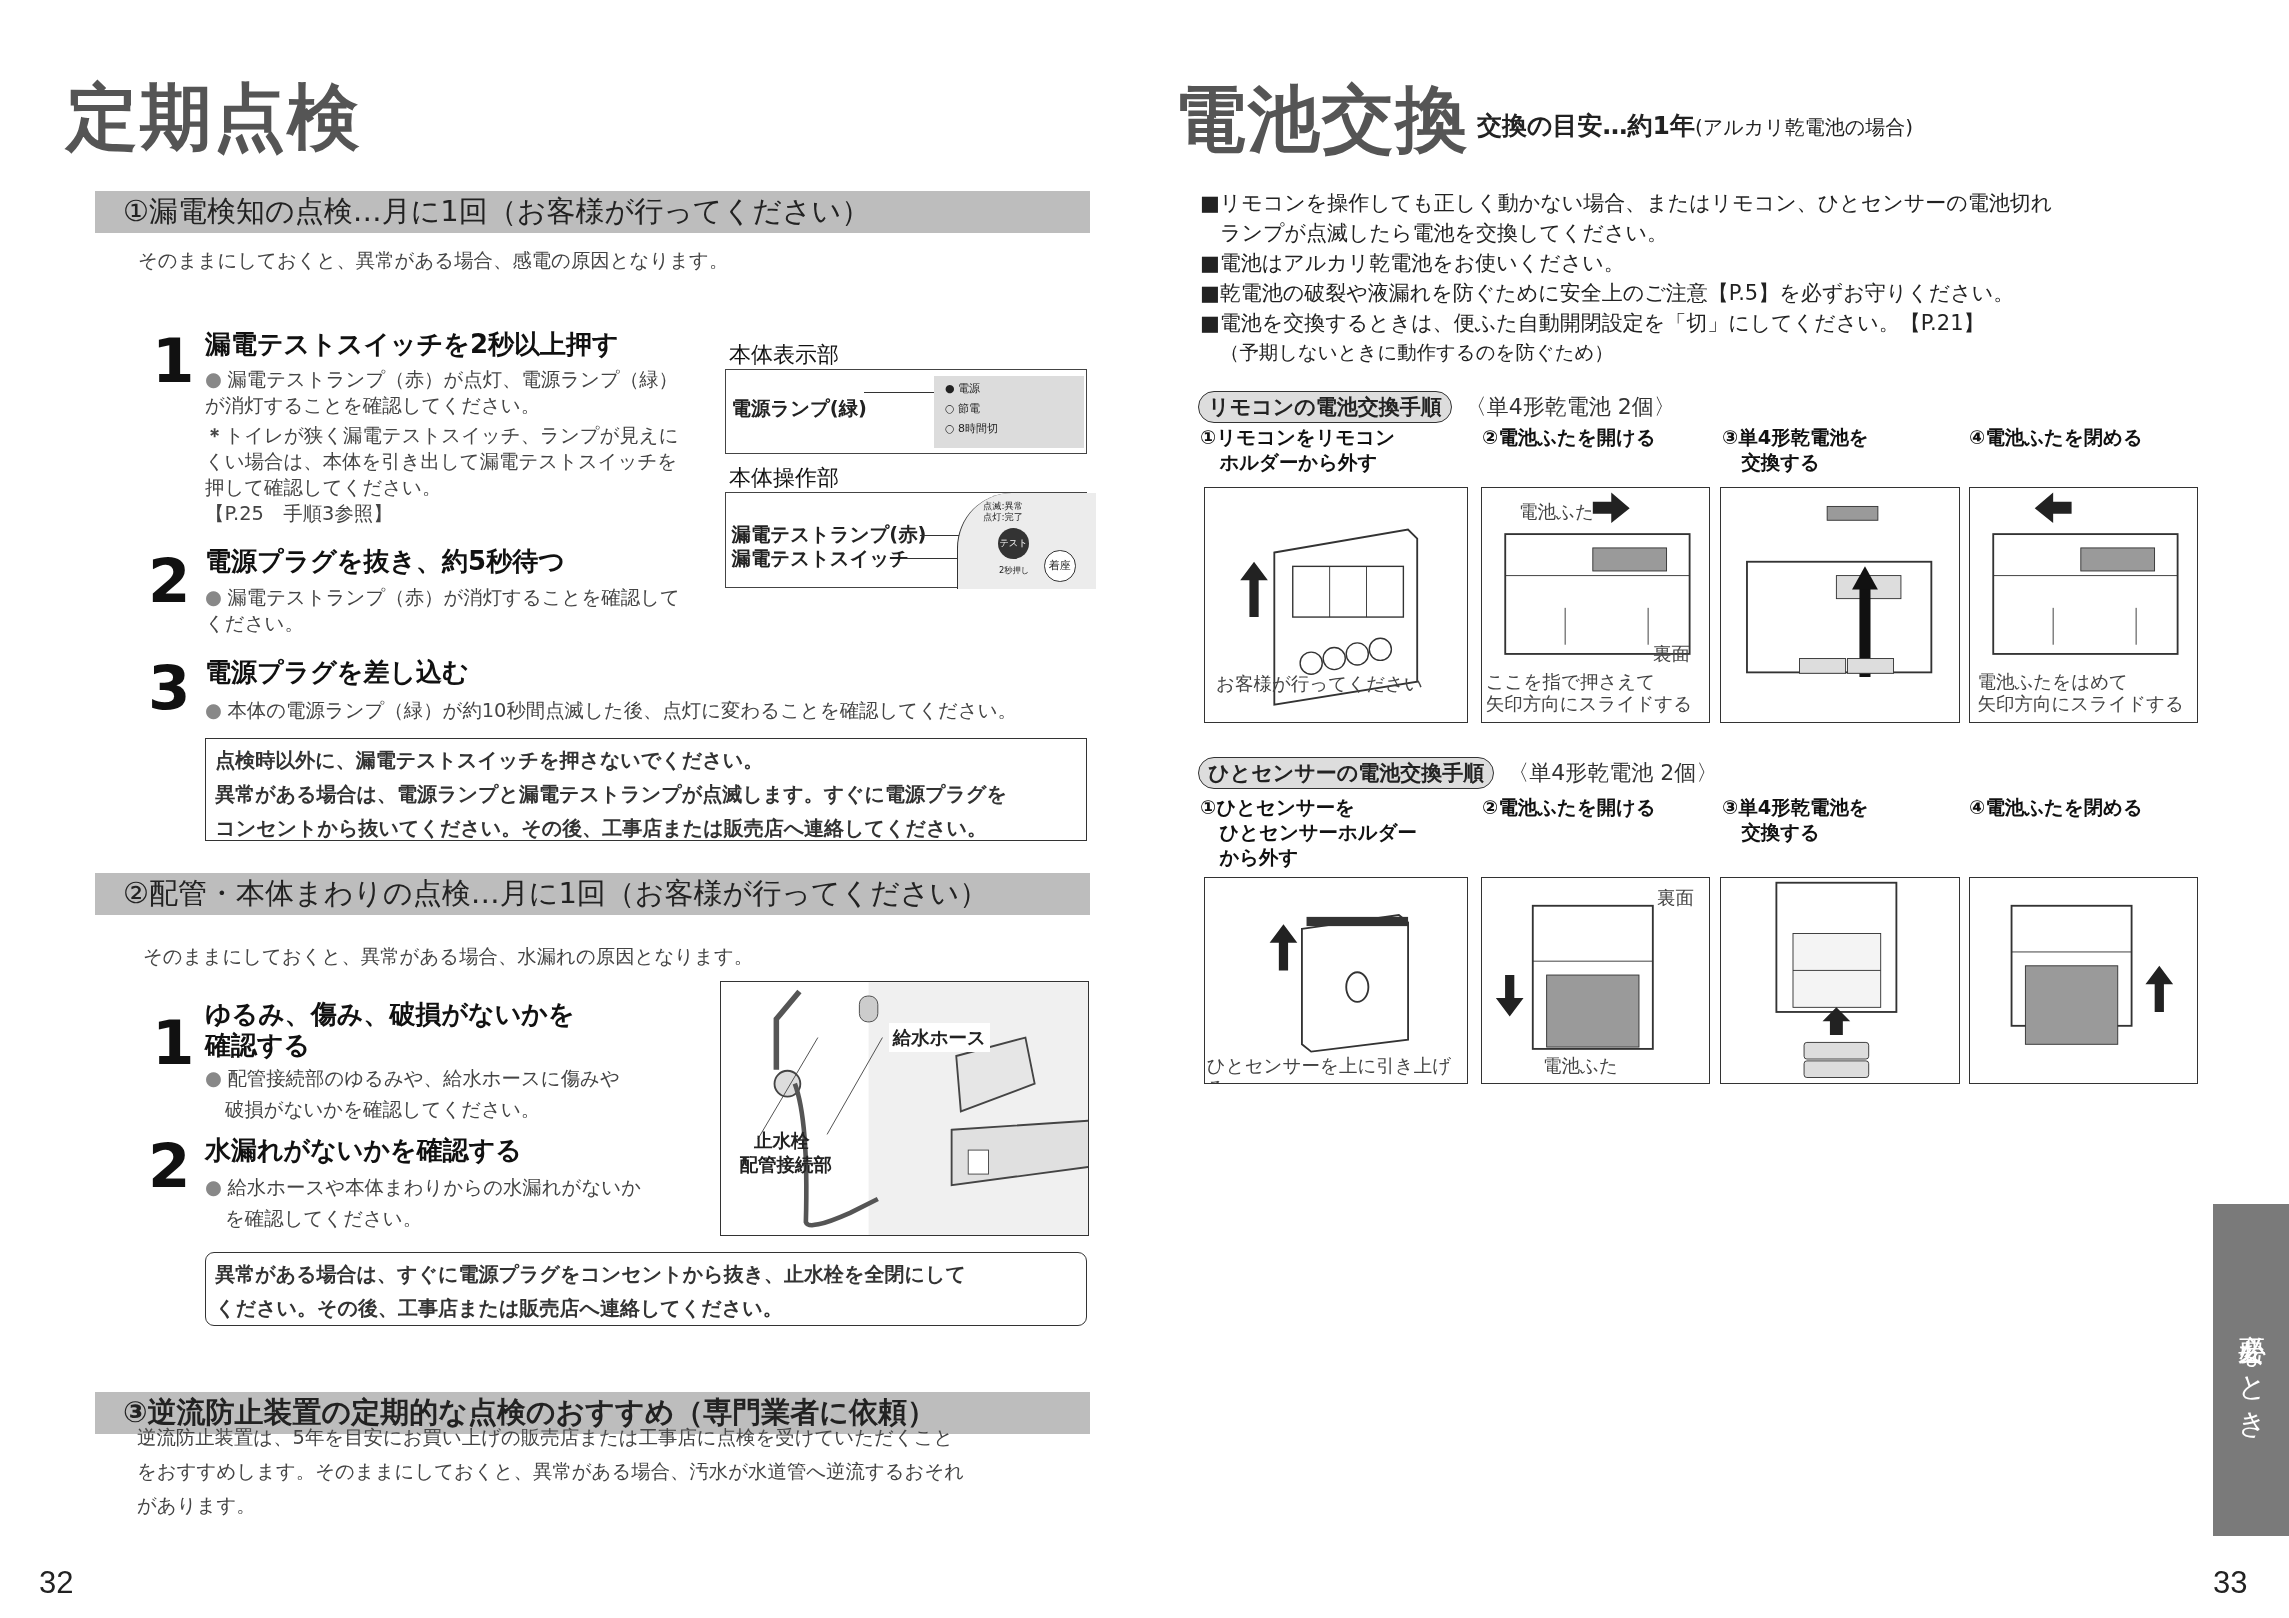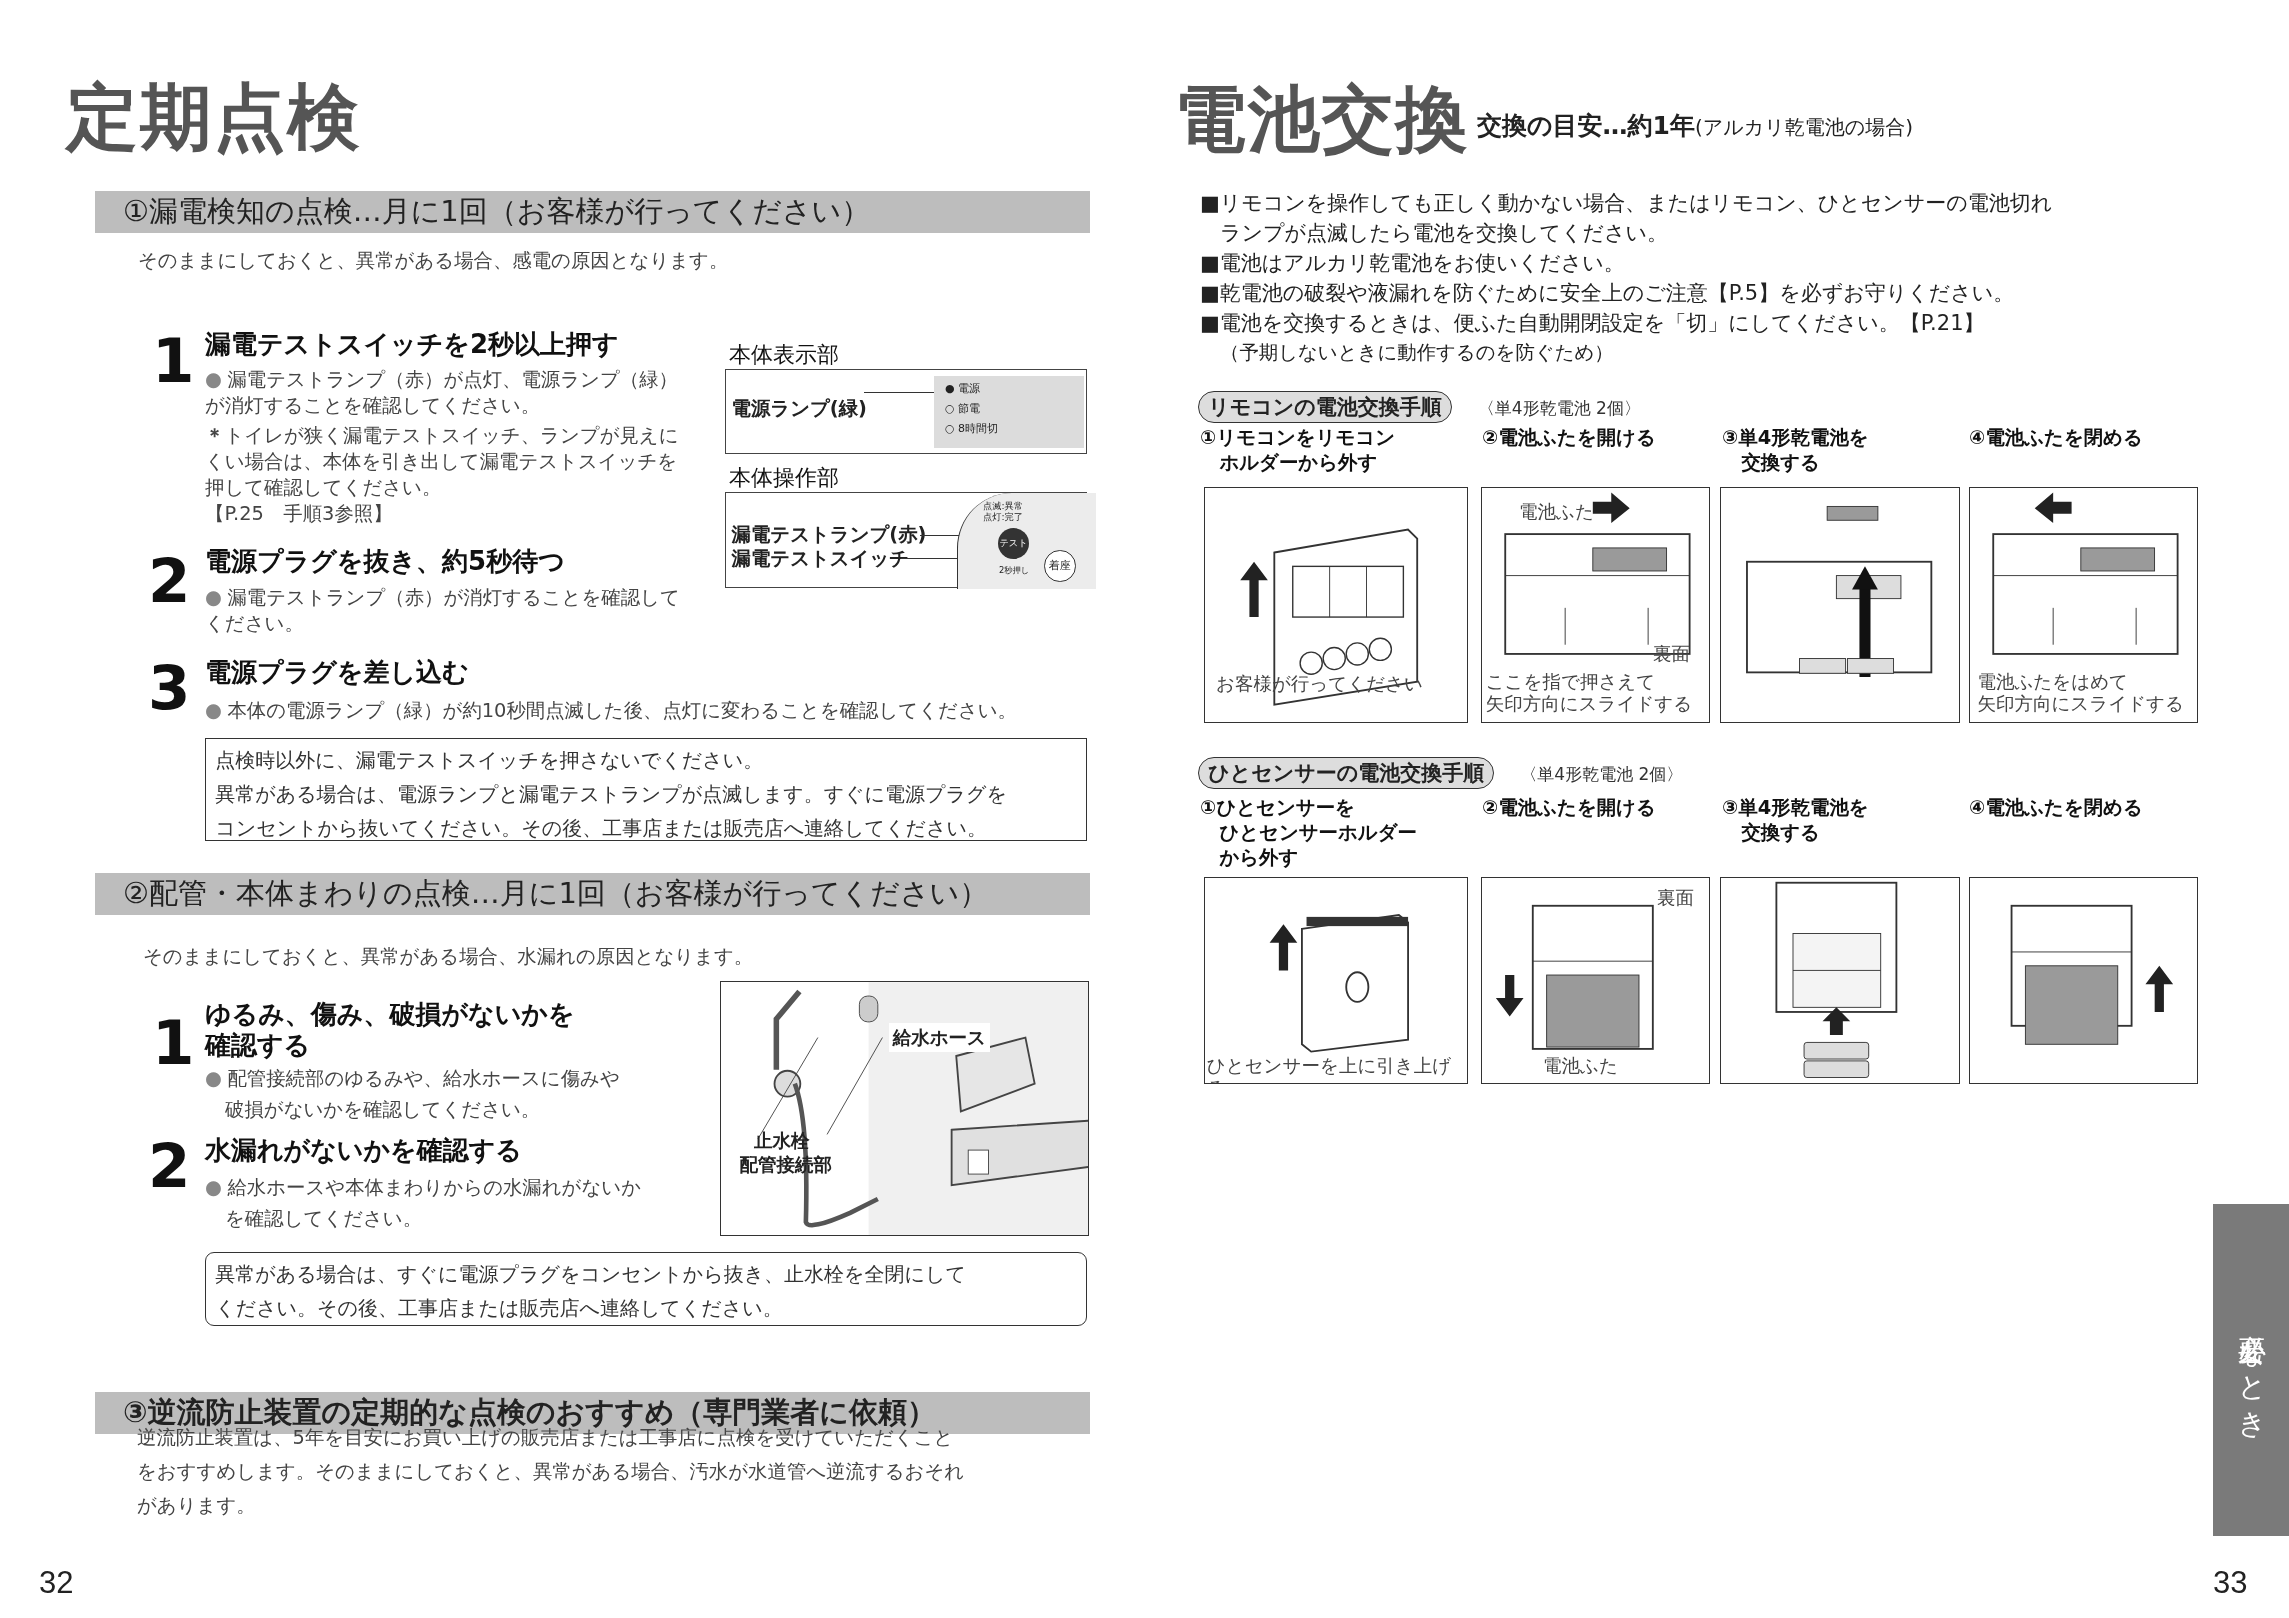--- a/index.html
+++ b/index.html
@@ -5,26 +5,26 @@
   html, body { margin:0; padding:0; background:#fff; }
   body { width:2290px; height:1619px; position:relative; overflow:hidden; font-family:"DejaVu Sans", sans-serif; color:#222; }
   .abs { position:absolute; }
   .big-title { font-weight:bold; color:#555; font-size:72px; letter-spacing:1.8px; line-height:1; }
   .sec-bar { background:#bdbdbd; height:42px; display:flex; align-items:center; padding-left:28px; font-size:29px; color:#222; box-sizing:border-box; }
   .body-text { font-size:19.4px; color:#444; line-height:31px; }
   .step-num { font-size:61px; font-weight:bold; line-height:1; color:#111; }
   .step-title { font-size:26px; font-weight:bold; color:#111; line-height:31px; }
   .bullet { font-size:19.4px; color:#444; line-height:26px; }
   .bullet .dot { color:#888; margin-right:5.5px; }
-  .note-box { border:1.4px solid #333; font-size:20px; line-height:34px; color:#333; padding:3.7px 9.2px; box-sizing:border-box; }
+  .note-box { border:1.4px solid #333; font-size:20px; line-height:34px; color:#333; padding:3.7px 9.2px; box-sizing:border-box;font-weight:bold; }
   .panel { border:1.4px solid #444; box-sizing:border-box; background:#fff; }
   .label-small { font-size:22px; color:#111; }
   .right-bullet { font-size:21px; line-height:30px; color:#222; }
   .pill { display:inline-block; border:1.4px solid #333; border-radius:18.5px; background:#ddd; font-weight:bold; font-size:21px; padding:0.9px 9.2px; }
-  .sub-note { font-size:17px; color:#333; margin-left:26px;text-align:center; }
+  .sub-note { font-size:22px; color:#333; margin-left:13px;text-align:center; }
   .proc-step { font-size:19.4px; font-weight:bold; line-height:25px; color:#111; }
   .fig { border:1.8px solid #333; box-sizing:border-box; background:#fff; overflow:hidden; }
   .fig-caption { font-size:18.5px; color:#444; line-height:22px; }
   .side-tab { background:#7a7a7a; color:#fff; writing-mode:vertical-rl; font-size:28px; display:flex; align-items:center; justify-content:center; letter-spacing:3.7px; }
   .page-num { font-size:31px; color:#222; font-family:"Liberation Sans", sans-serif; }
 </style>
 </head>
 <body>
 
 <div class="abs big-title" style="left:66px;top:81px;">定期点検</div>

